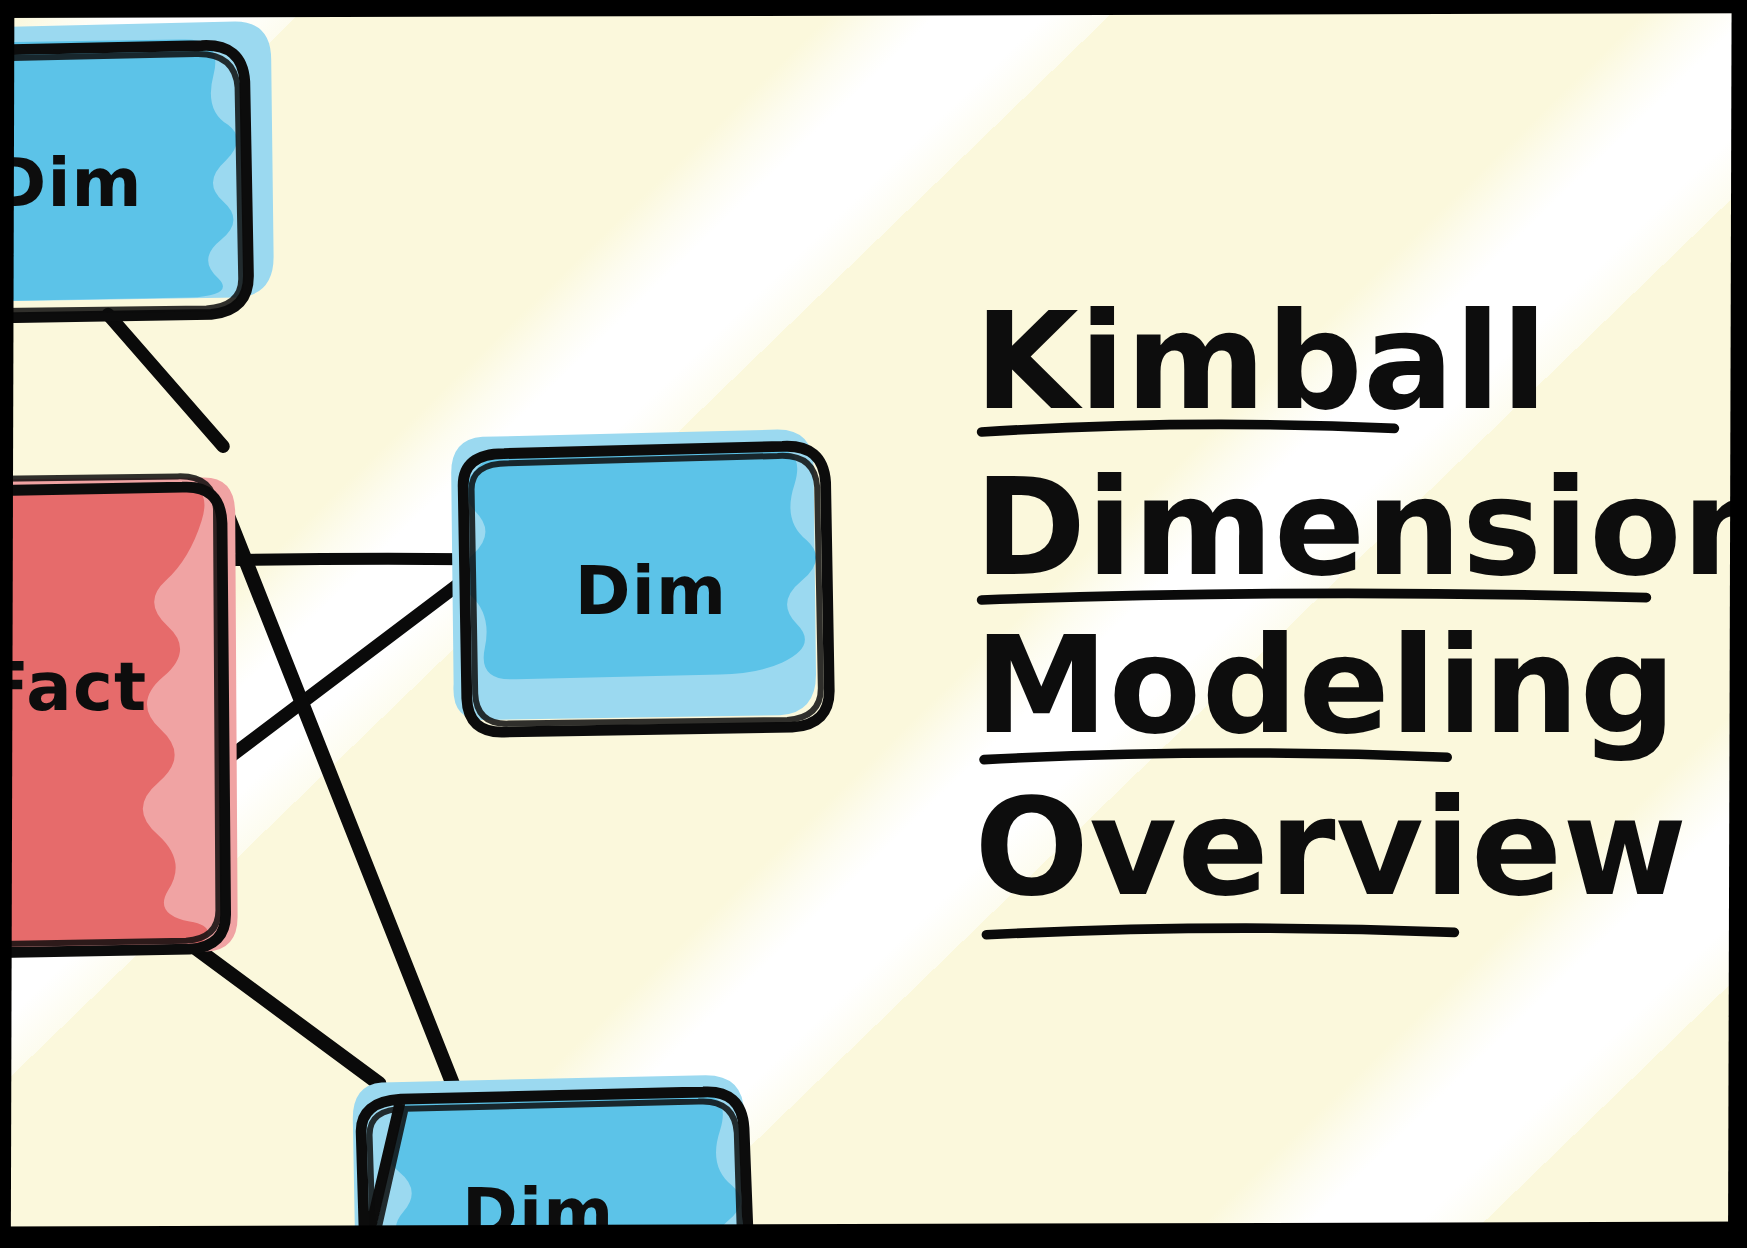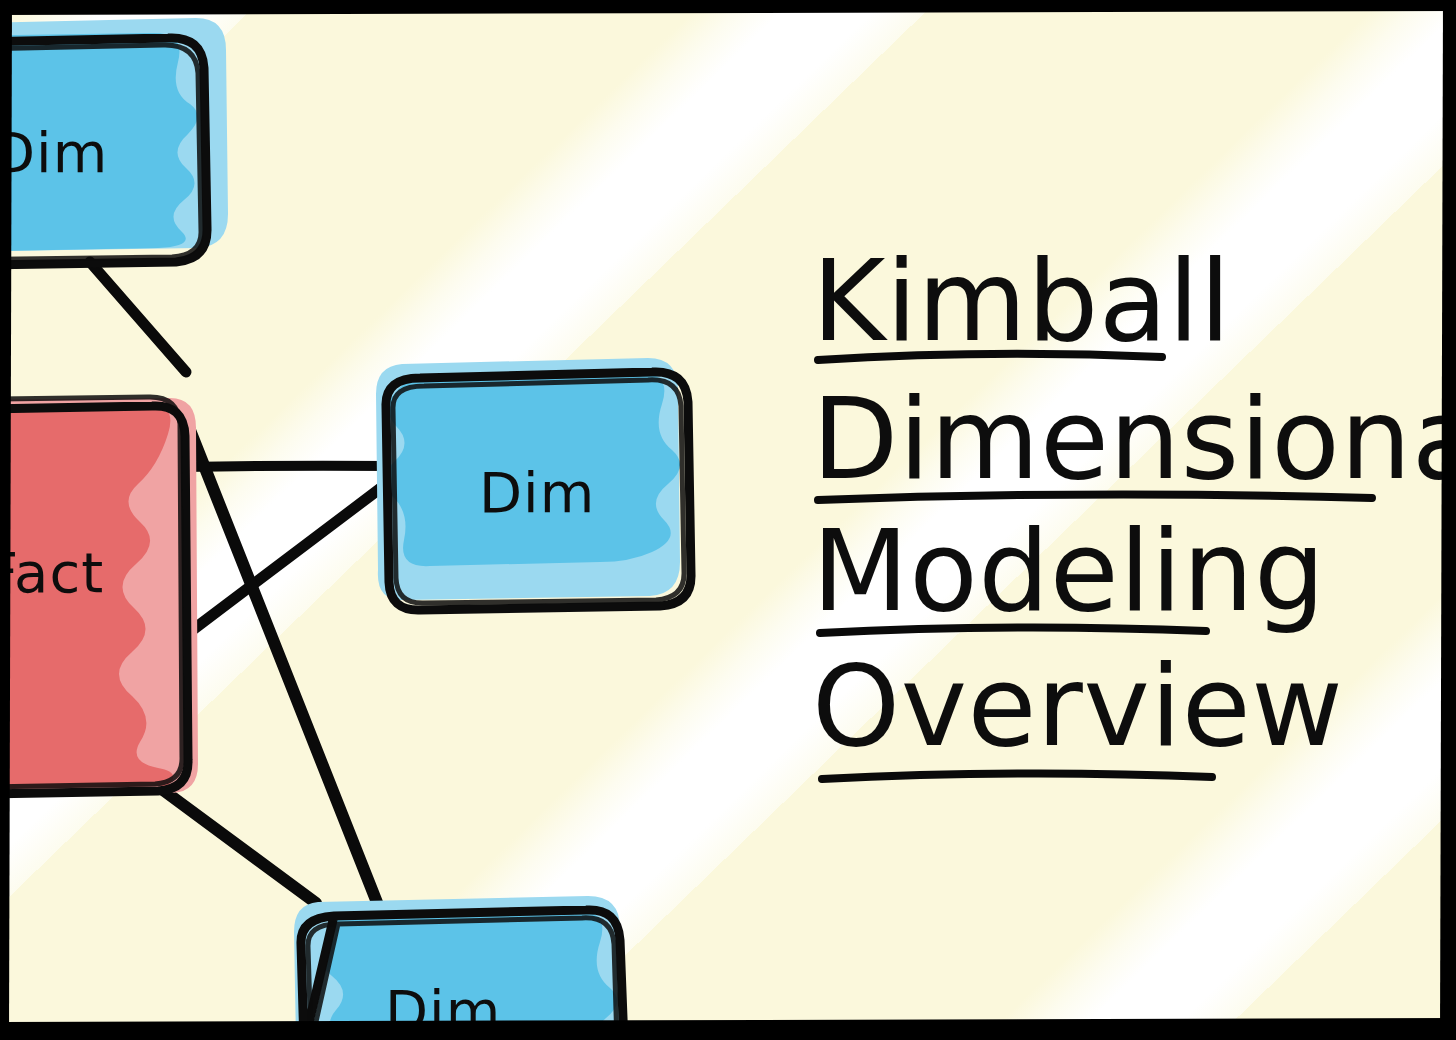--- a/index.html
+++ b/index.html
@@ -7,20 +7,21 @@
     padding: 0;
     background: #ffffff;
   }
   #stage {
     position: relative;
     width: 1456px;
     height: 1040px;
     overflow: hidden;
     background: #ffffff;
     font-family: "DejaVu Sans", sans-serif;
+    font-weight: bold;
   }
   
   #bg-stripes {
     position: absolute;
     inset: 0;
     background:
       repeating-linear-gradient(
         -44deg,
         #fbf8dc 0px,
         #fbf8dc 168px,

